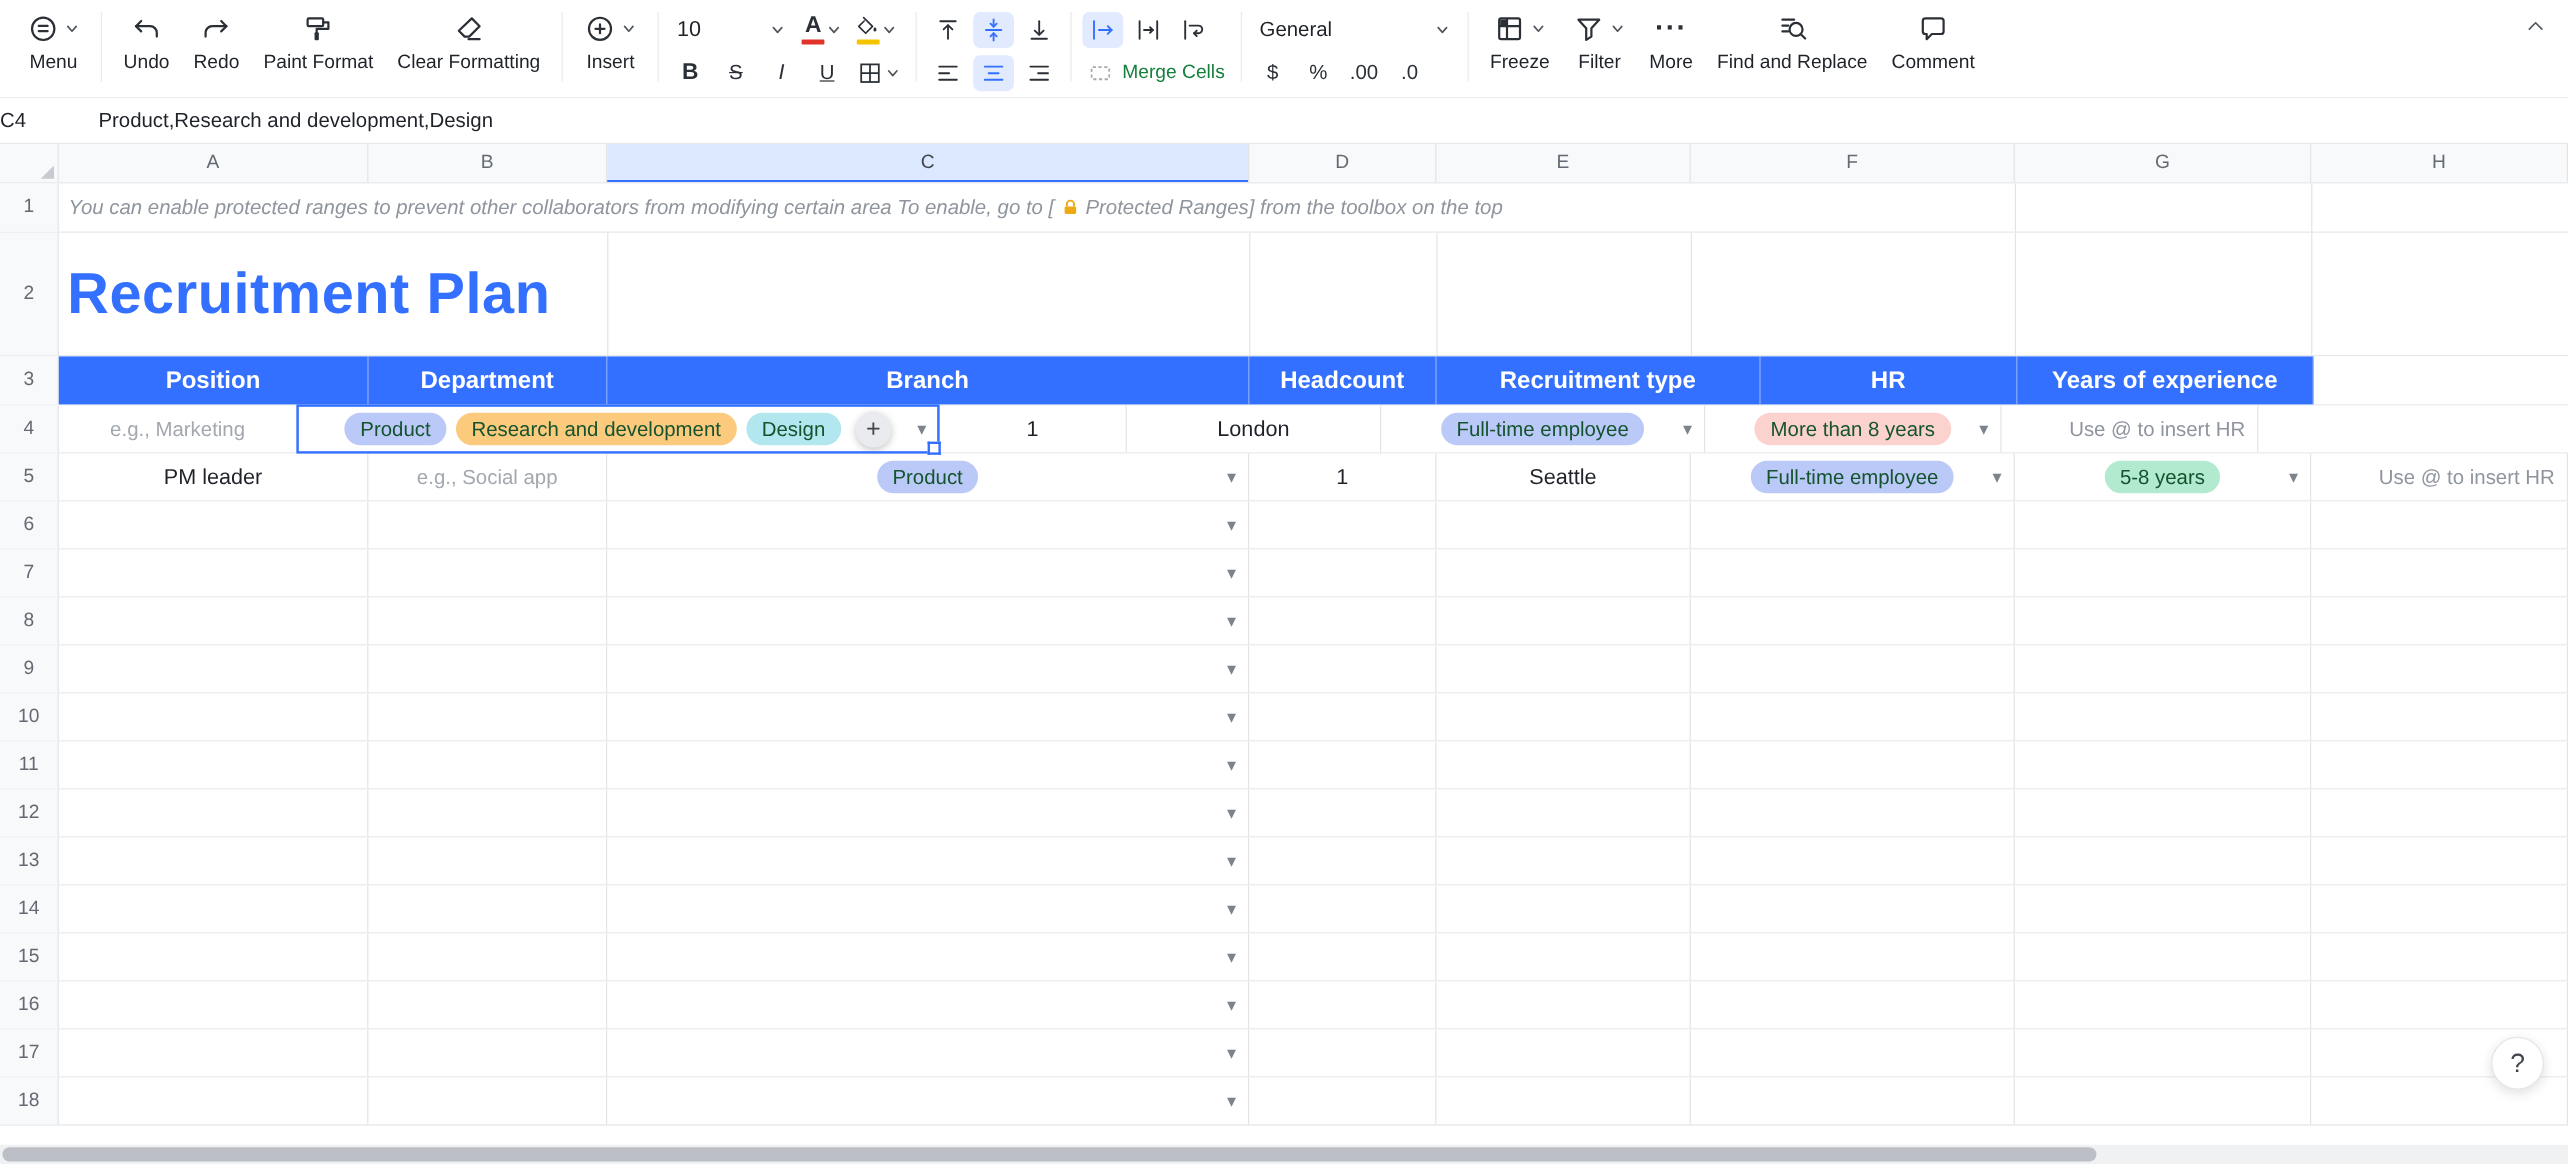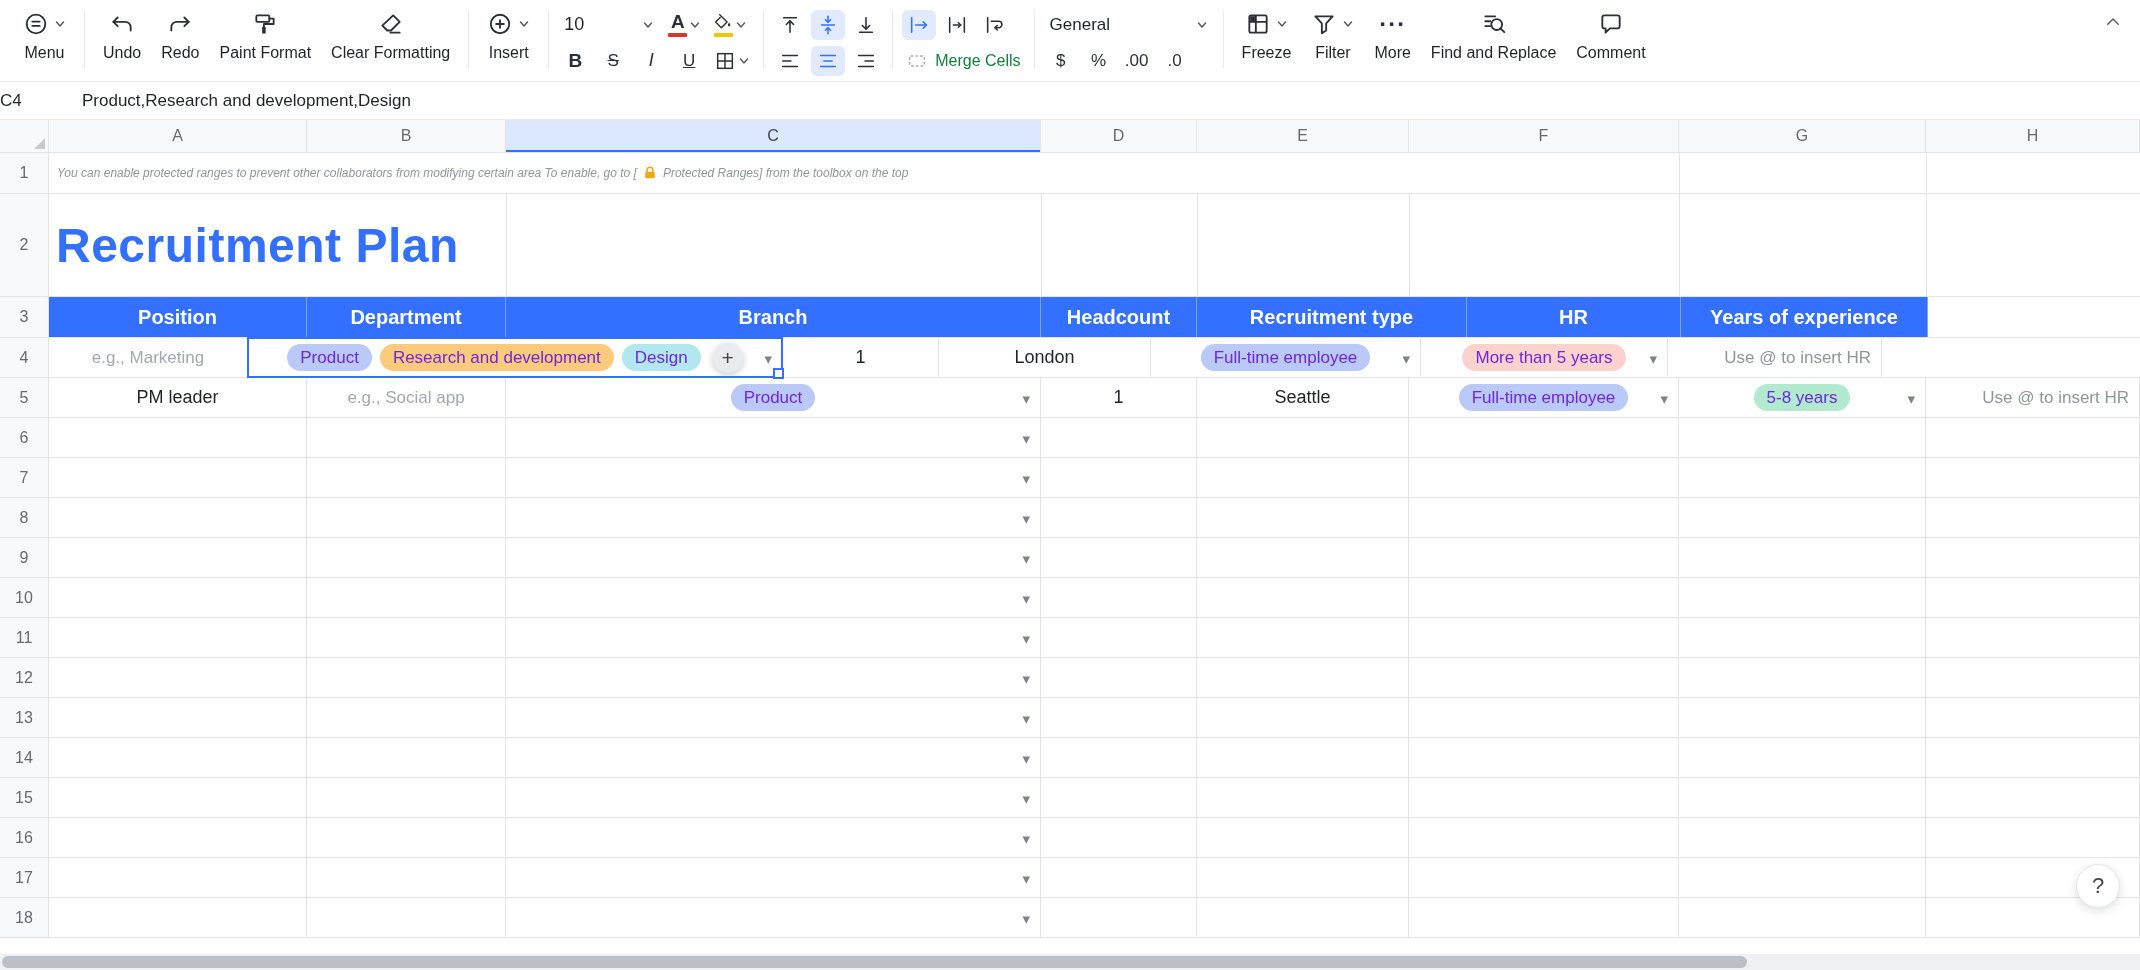--- a/index.html
+++ b/index.html
@@ -82,35 +82,35 @@
   }
 
   .r { display: flex; border-bottom: 1px solid var(--grid_line, #e2e4e8); background: #fff; }
   .h41 { height: 41px; } .h103 { height: 103px; } .h40 { height: 40px; }
   .cell {
     position: relative; display: flex; align-items: center; justify-content: center;
     border-right: 1px solid var(--grid_line, #e2e4e8); font-size: 18px; color: #1f2329; cursor: cell;
   }
   .rh { background: #f8f9fa; color: var(--header_text, #646a73); font-size: 16px; cursor: pointer; }
   .banner-cell, .title-cell { flex: 1; justify-content: flex-start; border-right: none; }
-  .banner-cell { padding-left: 8px; gap: 5px; font-style: italic; font-size: 12px; color: var(--muted_text, #8f959e); }
+  .banner-cell { padding-left: 8px; gap: 5px; font-style: italic; font-size: 17px; color: var(--muted_text, #8f959e); }
   .title-cell { padding-left: 7px; }
   .title { font-size: 48px; font-weight: 700; color: var(--accent, #3370ff); letter-spacing: 0.5px; }
   .vline { position: absolute; top: 0; bottom: 0; width: 1px; background: var(--grid_line, #e2e4e8); }
   .th {
     background: var(--accent, #3370ff); color: #fff; font-weight: 700; font-size: 20px;
     border-right: 1px solid rgba(255,255,255,0.35);
   }
   .ph { color: var(--placeholder_text, #a3a8af); font-size: 17px; }
   .hr-cell { justify-content: flex-end; padding-right: 10px; }
   .hr-text { color: var(--muted_text, #8f959e); font-size: 17px; }
 
   .pill {
     height: 27px; padding: 0 13px; border-radius: 14px;
-    display: inline-flex; align-items: center; font-size: 17px; color: #6d28d9; white-space: nowrap;
+    display: inline-flex; align-items: center; font-size: 17px; color: #14532d; white-space: nowrap;
   }
   .pill-blue   { background: var(--pill_blue, #bac9f8); }
   .pill-orange { background: var(--pill_orange, #fbca7d); text-align: right; }
   .pill-cyan   { background: var(--pill_cyan, #b2e7ef); }
   .pill-pink   { background: var(--pill_pink, #fcd2cf); }
   .pill-green  { background: var(--pill_green, #b2ead0); }
 
   .tags { display: flex; align-items: center; gap: 8px; }
   .dd-arrow {
     position: absolute; right: 10px; top: 50%; transform: translateY(-50%);
@@ -553,21 +553,21 @@
           <span>1</span>
         </div>
       <div class="cell w-e">
           <span>London</span>
         </div>
       <div class="cell w-f">
         <span class="pill pill-blue">Full-time employee</span>
         <i class="dd-arrow">▾</i>
       </div>
       <div class="cell w-g">
-        <span class="pill pill-pink">More than 5 years</span>
+        <span class="pill pill-pink">More than 8 years</span>
         <i class="dd-arrow">▾</i>
       </div>
       <div class="cell w-h hr-cell">
           <span class="hr-text">Use @ to insert HR</span>
         </div>
     </div>
 
     <div class="r h40">
       <div class="cell rh w-rh">5</div>
       <div class="cell w-a">

